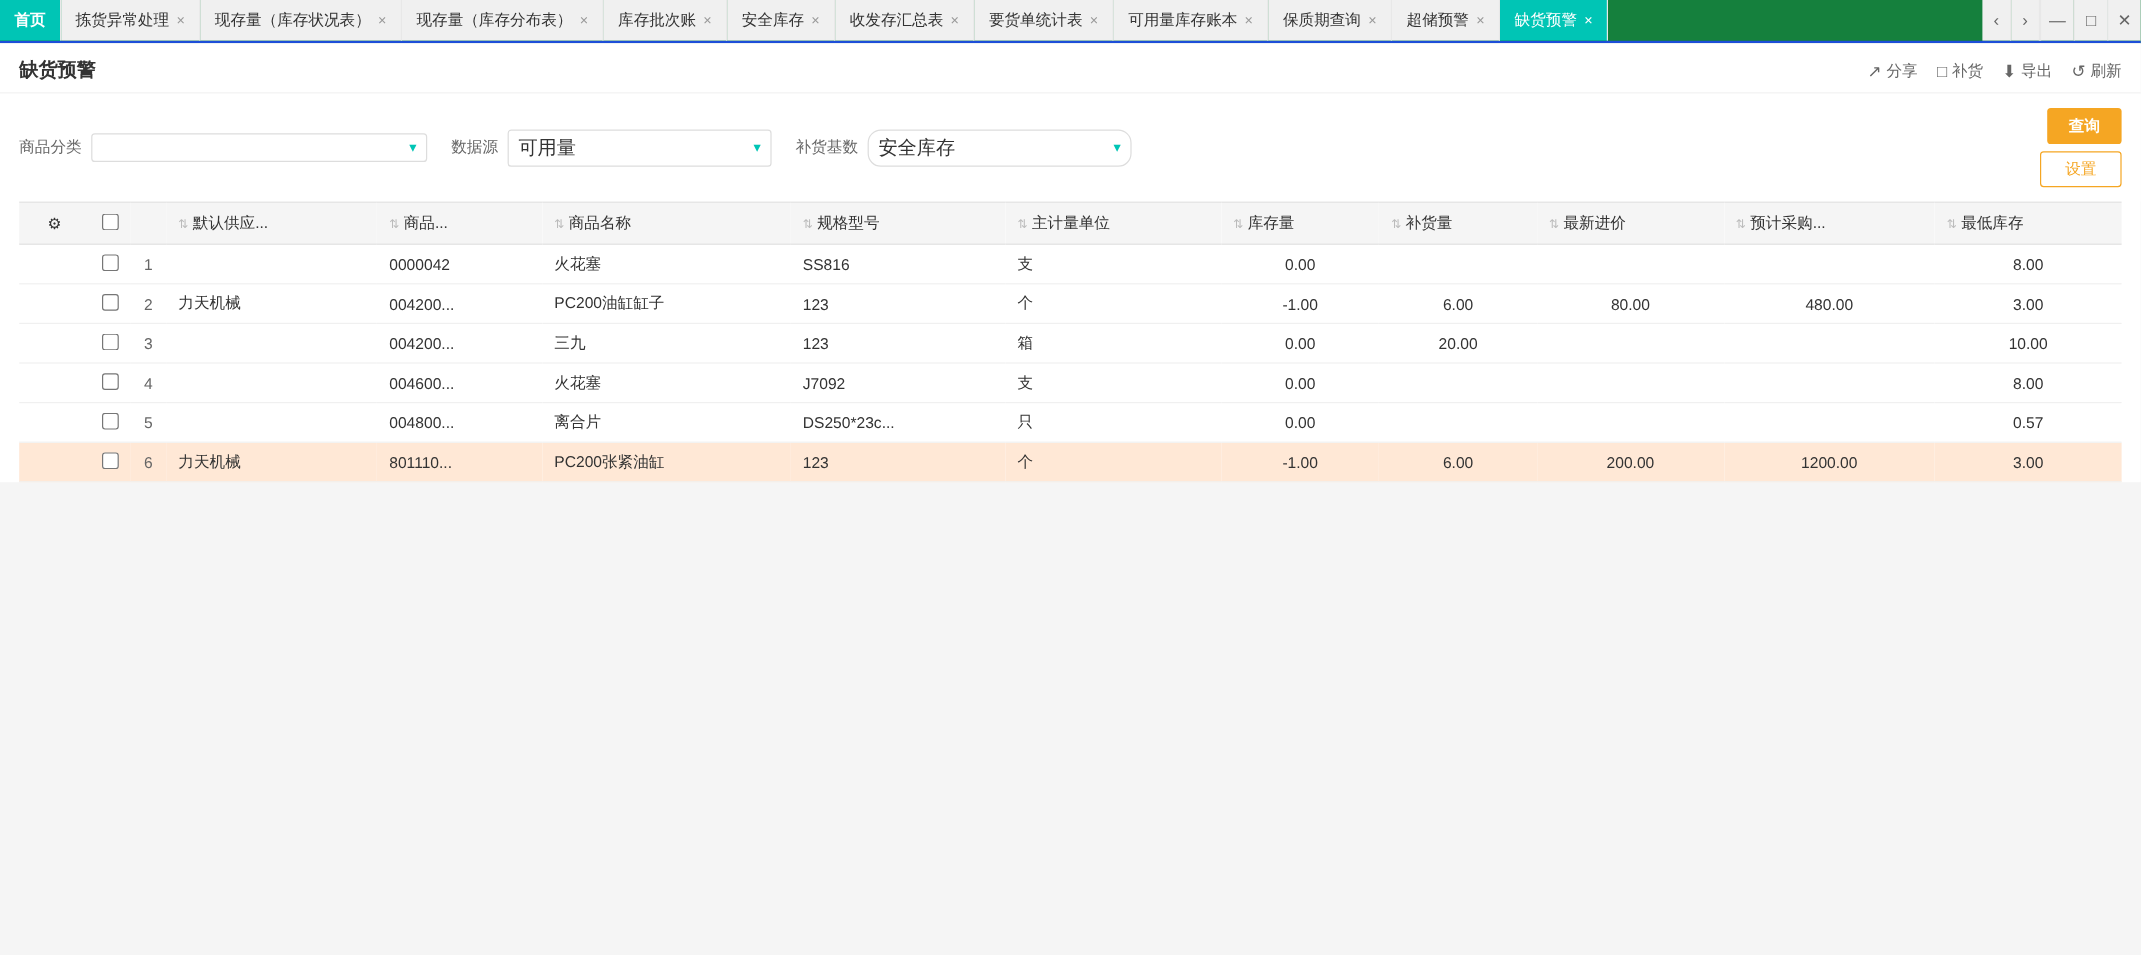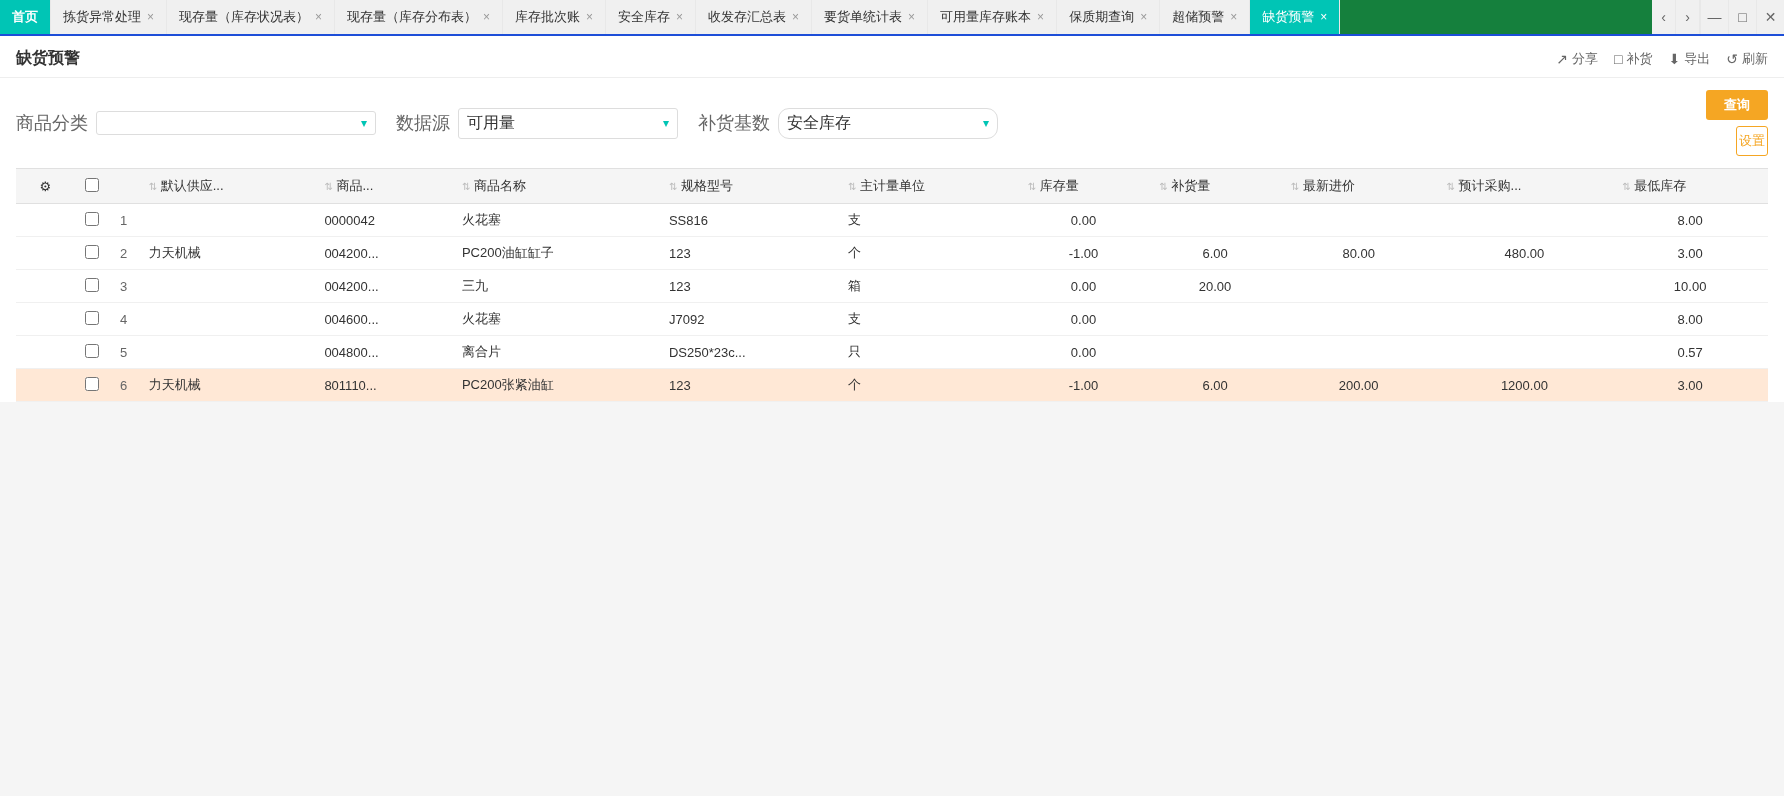--- a/index.html
+++ b/index.html
@@ -111,21 +111,21 @@
       padding: 12px 16px;
       gap: 20px;
       background: #fff;
     }
     .filter-group {
       display: flex;
       align-items: center;
       gap: 8px;
     }
     .filter-label {
-      font-size: 18px;
+      font-size: 13px;
       color: #666;
       white-space: nowrap;
     }
     .filter-select {
       display: flex;
       align-items: center;
       border: 1px solid #ddd;
       border-radius: 3px;
       padding: 4px 8px;
       min-width: 200px;
@@ -152,21 +152,21 @@
       cursor: pointer;
       font-size: 13px;
       font-weight: bold;
       margin-left: 48px;
     }
     .btn-settings {
       background: #fff;
       color: #f5a623;
       border: 1px solid #f5a623;
       border-radius: 3px;
-      padding: 5px 2px;
+      padding: 5px 20px;
       cursor: pointer;
       font-size: 13px;
       text-align: right;
     }
     .filter-actions {
       margin-left: auto;
       display: flex;
       flex-direction: column;
       gap: 6px;
       align-items: flex-end;

